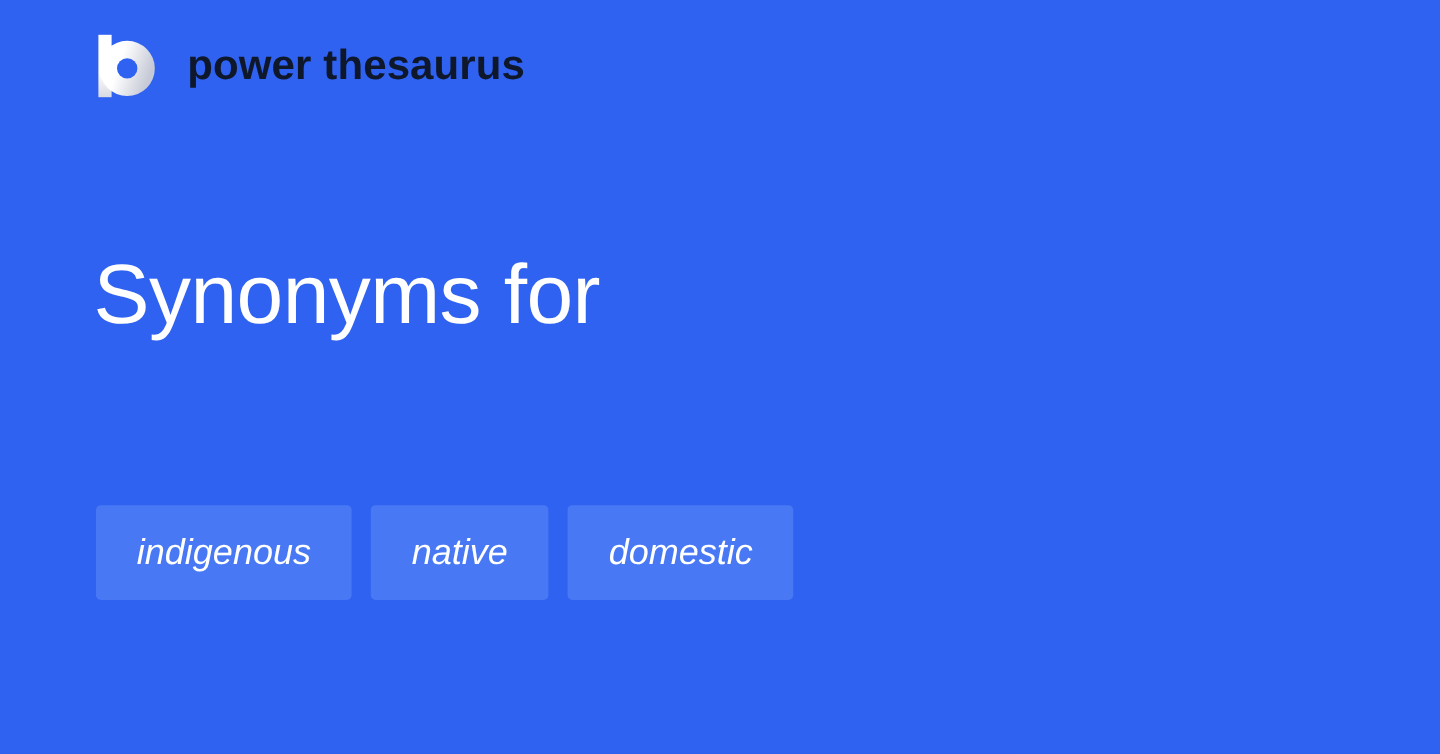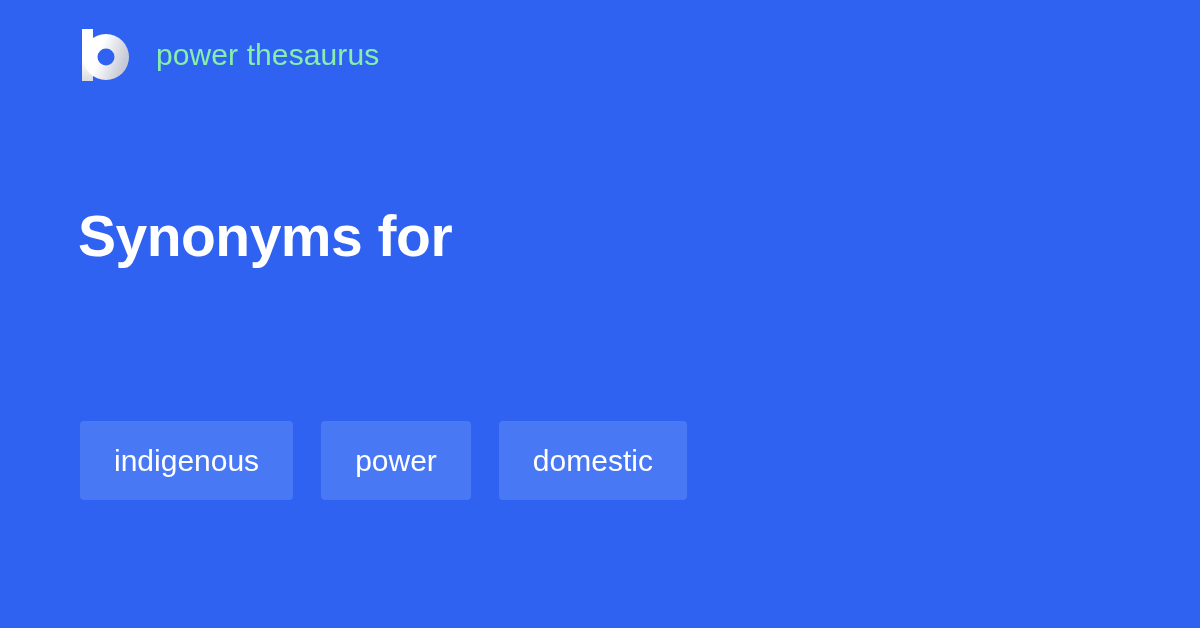--- a/index.html
+++ b/index.html
@@ -31,55 +31,56 @@
     height: 58px;
   }
   .brand-logo {
     width: 50px;
     height: 54px;
     display: block;
     flex: 0 0 auto;
   }
   .brand-name {
     margin-left: 26px;
-    color: #86efac;
-    font-size: 30px;
+    color: #0f172a;
+    font-size: 35px;
     line-height: 40px;
-    font-weight: 400;
+    font-weight: 700;
     letter-spacing: 0.1px;
     white-space: nowrap;
   }
 
   
   .headline {
     position: absolute;
     left: 78px;
     top: 142px;
     width: 1040px;
     color: #ffffff;
-    font-size: 57px;
+    font-size: 70px;
     line-height: 113px;
-    font-weight: 700;
+    font-weight: 400;
     letter-spacing: -0.5px;
   }
   .headline .line {
     display: block;
     white-space: nowrap;
   }
 
   
   .chips {
     position: absolute;
     left: 80px;
     top: 421px;
     width: 1040px;
     display: flex;
     flex-wrap: wrap;
-    gap: 16px 28px;
+    gap: 16px 16px;
     align-content: flex-start;
+    font-style: italic;
   }
   .chip {
     height: 79px;
     box-sizing: border-box;
     display: flex;
     align-items: center;
     justify-content: center;
     padding: 0 34px;
     background: #4878f3;
     border-radius: 4px;
@@ -118,20 +119,20 @@
 
   <h1 class="headline">
     <span class="line">Synonyms for</span>
   </h1>
 
   <div class="chips">
     <div class="chip">
       <span>indigenous</span>
     </div>
     <div class="chip">
-      <span>power</span>
+      <span>native</span>
     </div>
     <div class="chip">
       <span>domestic</span>
     </div>
   </div>
 
 </div>
 
 </body></html>

